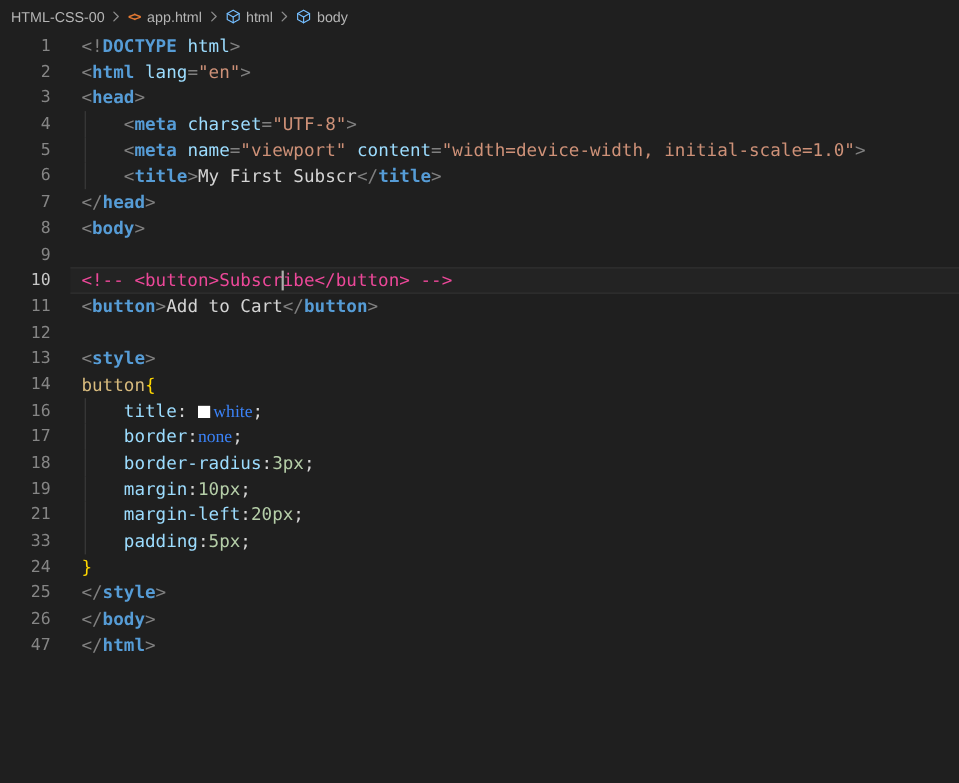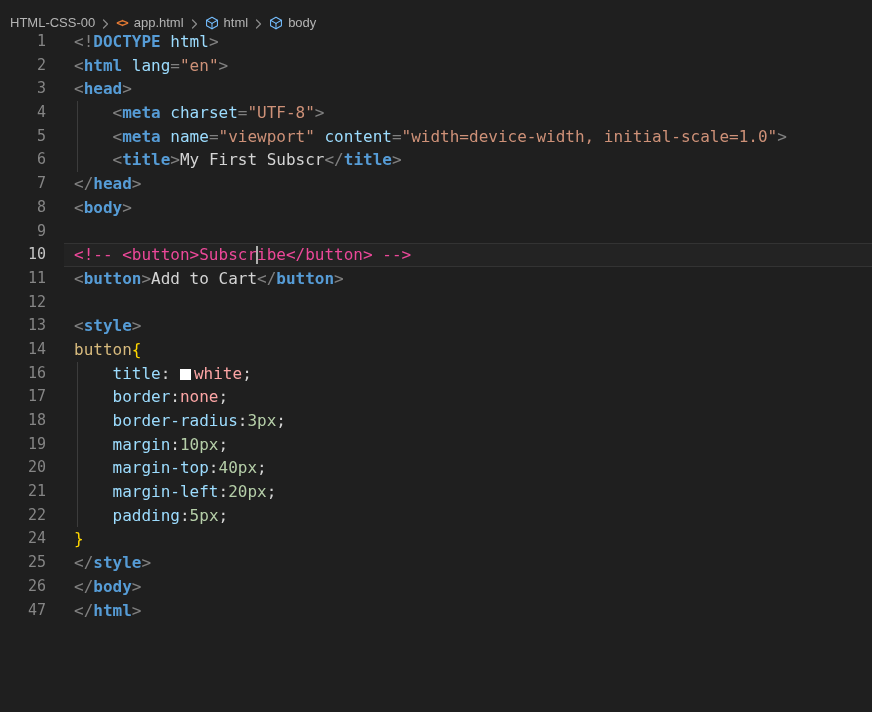--- a/index.html
+++ b/index.html
@@ -7,21 +7,21 @@
   body {
     background:#1f1f1f;
     font-family:"DejaVu Sans Mono", monospace;
     -webkit-font-smoothing:antialiased;
   }
 
   
   .breadcrumb {
     height:30px;
     display:flex;
-    align-items:flex-end;
+    align-items:center;
     padding-left:10px;
     font-family:"Liberation Sans", sans-serif;
     font-size:13px;
     color:#b4b4b4;
   }
   .crumb { display:flex; align-items:center; gap:5px; cursor:pointer; white-space:nowrap; }
   .crumb-sep { display:flex; align-items:center; margin:0 6px; }
   .file-icon {
     font-family:"DejaVu Sans Mono", monospace;
     font-weight:bold;
@@ -78,21 +78,21 @@
   
   .p     { color:#808080; }
   .pl    { color:#d4d4d4; }
   .tag   { color:#569cd6;font-weight:bold; }
   .attr  { color:#9cdcfe; }
   .str   { color:#ce9178; }
   .txt   { color:#d4d4d4; }
   .cmt   { color:#ec4899; }
   .sel   { color:#d7ba7d; }
   .prop  { color:#9cdcfe; }
-  .val   { color:#fca5a5; }
+  .val   { color:#3b82f6;font-family:Liberation Serif, serif; }
   .num   { color:#b5cea8; }
   .brace { color:#ffd700; }
   .paren { color:#d670d6; }
   .fn    { color:#dcdcaa; }
 
   .cursor {
     display:inline-block;
     width:2px; height:18px;
     background:#aeafad;
     vertical-align:middle;
@@ -223,29 +223,25 @@
     </div>
     <div class="line guide">
       <div class="gutter">18</div>
       <div class="content"><span class="prop">    border-radius</span><span class="pl">:</span><span class="num">3px</span><span class="pl">;</span></div>
     </div>
     <div class="line guide">
       <div class="gutter">19</div>
       <div class="content"><span class="prop">    margin</span><span class="pl">:</span><span class="num">10px</span><span class="pl">;</span></div>
     </div>
     <div class="line guide">
-      <div class="gutter">20</div>
-      <div class="content"><span class="prop">    margin-top</span><span class="pl">:</span><span class="num">40px</span><span class="pl">;</span></div>
-    </div>
-    <div class="line guide">
       <div class="gutter">21</div>
       <div class="content"><span class="prop">    margin-left</span><span class="pl">:</span><span class="num">20px</span><span class="pl">;</span></div>
     </div>
     <div class="line guide">
-      <div class="gutter">22</div>
+      <div class="gutter">33</div>
       <div class="content"><span class="prop">    padding</span><span class="pl">:</span><span class="num">5px</span><span class="pl">;</span></div>
     </div>
     <div class="line">
       <div class="gutter">24</div>
       <div class="content"><span class="brace">}</span></div>
     </div>
     <div class="line">
       <div class="gutter">25</div>
       <div class="content"><span class="p">&lt;/</span><span class="tag">style</span><span class="p">&gt;</span></div>
     </div>

